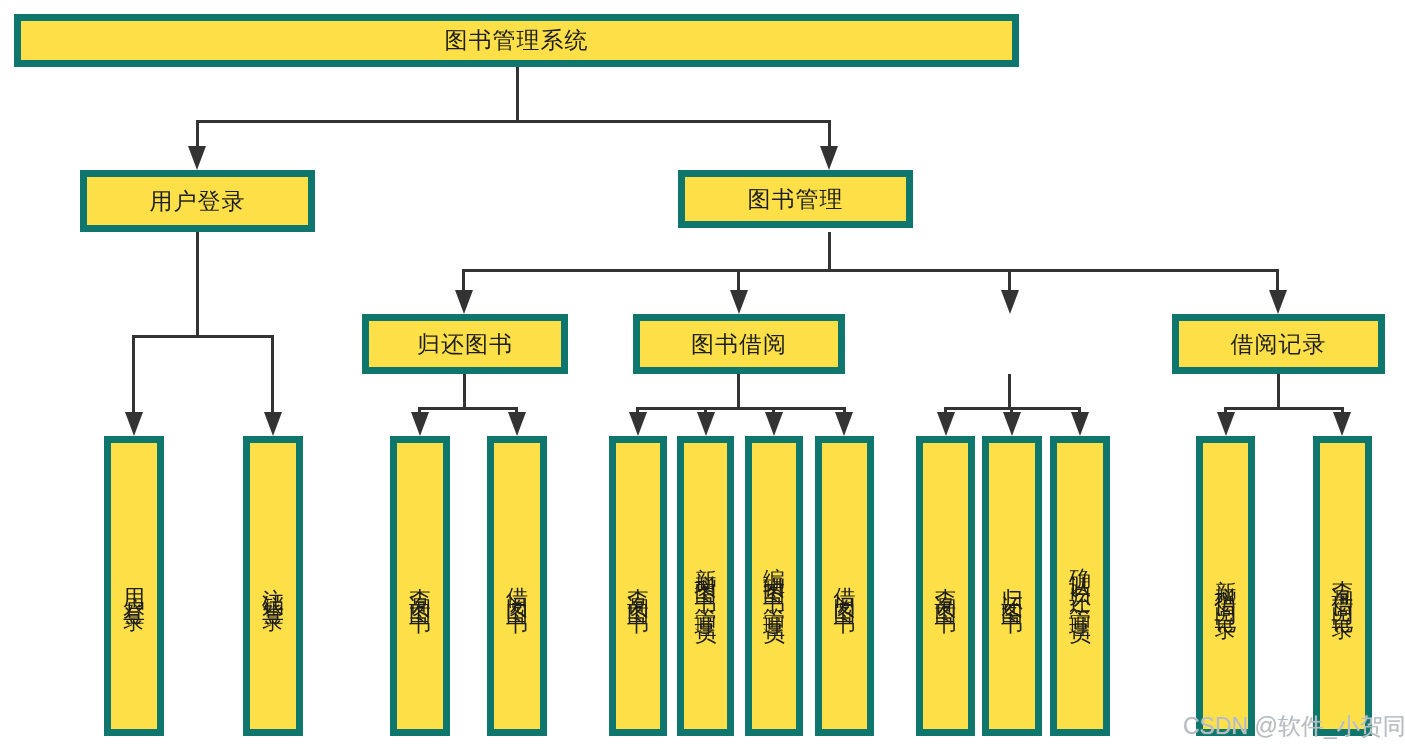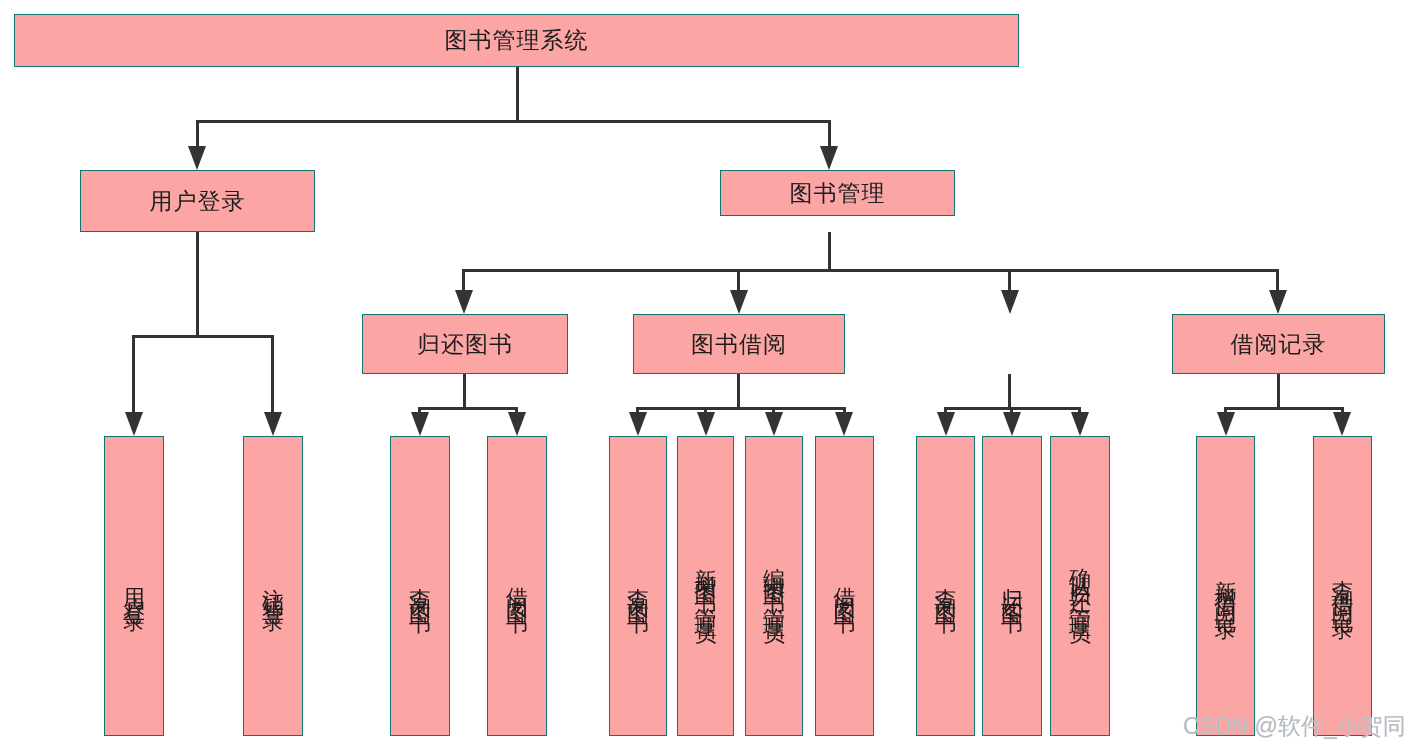--- a/index.html
+++ b/index.html
@@ -1,22 +1,22 @@
 <!DOCTYPE html>
 <html><head>
 <meta charset="utf-8">
 <style>
   html,body{margin:0;padding:0;background:#ffffff;}
   #canvas{
     position:relative;width:1405px;height:747px;background:#ffffff;
     font-family:"Liberation Sans","DejaVu Sans",sans-serif;overflow:hidden;
   }
   .box{
-    position:absolute;box-sizing:border-box;background:#fca5a5;
-    border:1px solid #0f766e;display:flex;align-items:center;justify-content:center;
+    position:absolute;box-sizing:border-box;background:#fde047;
+    border:7px solid #0f766e;display:flex;align-items:center;justify-content:center;
     color:#1d1d1d;z-index:2;
   }
   .hlabel{font-size:23px;letter-spacing:1px;line-height:1;white-space:nowrap;}
   .vbox .vlabel{
     writing-mode:vertical-rl;text-orientation:mixed;
     font-size:22px;letter-spacing:8px;line-height:1;white-space:nowrap;
   }
   .line{position:absolute;background:#333333;z-index:1;}
   .arrow{
     position:absolute;width:0;height:0;z-index:1;
@@ -34,21 +34,21 @@
 
 <div id="canvas">
 
   <div class="box" style="left:14px;top:14px;width:1005px;height:53px">
     <span class="hlabel">图书管理系统</span>
   </div>
 
   <div class="box" style="left:80px;top:170px;width:235px;height:62px">
     <span class="hlabel">用户登录</span>
   </div>
-  <div class="box" style="left:720px;top:170px;width:235px;height:46px">
+  <div class="box" style="left:678px;top:170px;width:235px;height:58px">
     <span class="hlabel">图书管理</span>
   </div>
 
   <div class="box" style="left:362px;top:314px;width:206px;height:60px">
     <span class="hlabel">归还图书</span>
   </div>
   <div class="box" style="left:633px;top:314px;width:212px;height:60px">
     <span class="hlabel">图书借阅</span>
   </div>
   <div class="box" style="left:1172px;top:314px;width:213px;height:60px">

